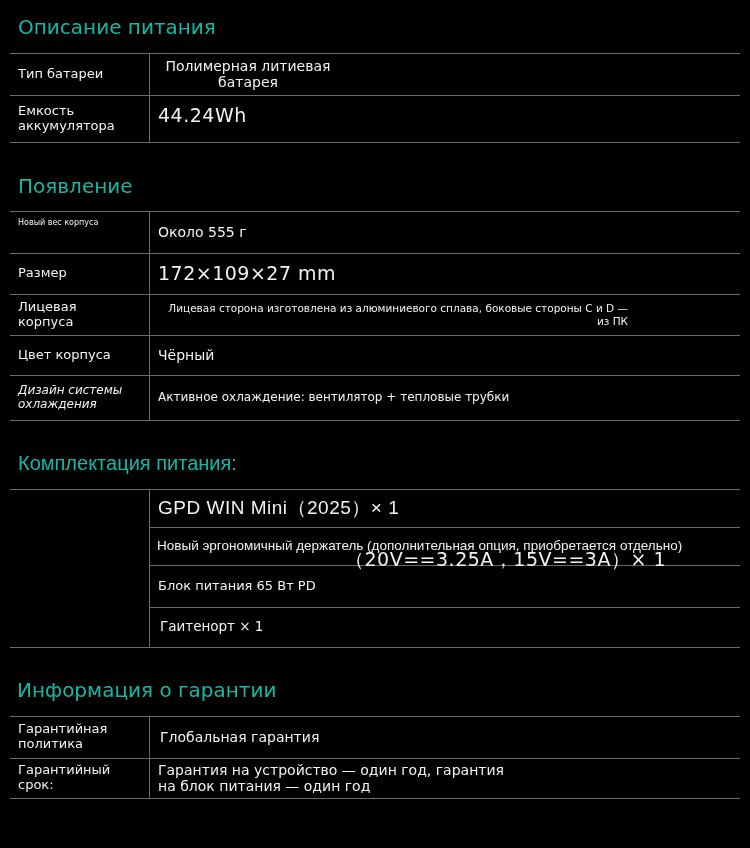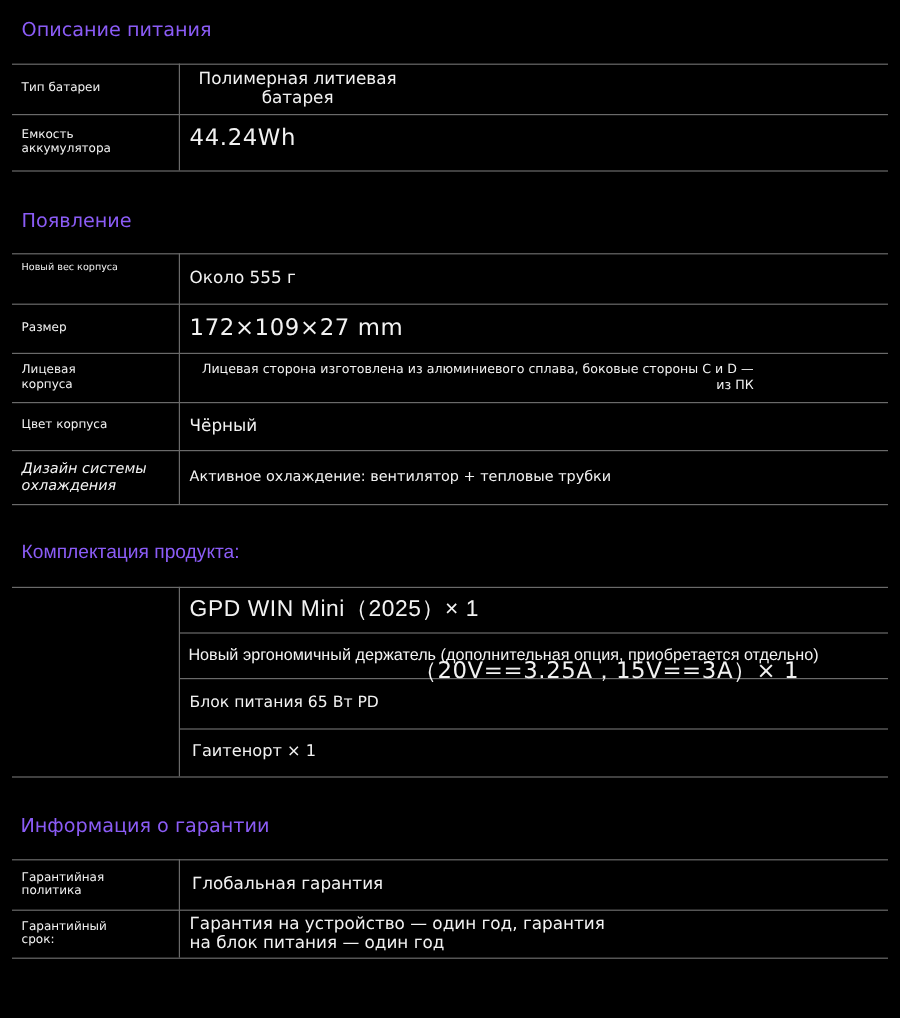--- a/index.html
+++ b/index.html
@@ -1,22 +1,22 @@
 <!DOCTYPE html>
 <html><head>
 <meta charset="utf-8">
 <style>
   html, body { margin:0; padding:0; background:#000; }
   body { width:750px; height:848px; position:relative; overflow:hidden; color:#f2f2f2; font-family:"DejaVu Sans", sans-serif; }
   .abs { position:absolute; }
-  .title { font-size:16px; color:#8b5cf6; white-space:nowrap; }
+  .title { font-size:20px; color:#14b8a6; white-space:nowrap; }
   .hline { position:absolute; left:10px; width:730px; height:1px; background:#6a6a6a; }
   .vline { position:absolute; left:149px; width:1px; background:#6a6a6a; }
   .cell { position:absolute; display:flex; align-items:center; box-sizing:border-box; line-height:1.15; }
-  .lab { left:18px; width:128px; font-size:10px; }
+  .lab { left:18px; width:128px; font-size:13px; }
   .val { left:158px; width:580px; font-size:14px; }
   .small { font-size:10.5px;text-align:right; }
   .tiny { font-size:8px; align-items:flex-start; padding-top:7px; }
   .big { font-size:19px; letter-spacing:0.5px; }
   .mid { font-size:12px; }
   .cond { font-family:"Liberation Sans", sans-serif; }
 </style>
 </head>
 <body>
 
@@ -42,21 +42,21 @@
 <div class="cell lab" style="top:294px;height:41px;width:90px;">Лицевая корпуса</div>
 <div class="cell val small" style="top:294px;height:41px;width:470px;">Лицевая сторона изготовлена из алюминиевого сплава, боковые стороны C и D — из ПК</div>
 <div class="hline" style="top:335px;"></div>
 <div class="cell lab" style="top:335px;height:40px;">Цвет корпуса</div>
 <div class="cell val" style="top:335px;height:40px;">Чёрный</div>
 <div class="hline" style="top:375px;"></div>
 <div class="cell lab mid" style="top:375px;height:45px;width:110px;font-style:italic;">Дизайн системы охлаждения</div>
 <div class="cell val mid" style="top:375px;height:45px;">Активное охлаждение: вентилятор + тепловые трубки</div>
 <div class="hline" style="top:420px;"></div>
 
-<div class="abs title cond" style="left:18px;top:452px;">Комплектация продукта:</div>
+<div class="abs title cond" style="left:18px;top:452px;">Комплектация питания:</div>
 <div class="hline" style="top:489px;"></div>
 <div class="vline" style="top:489px;height:158px;"></div>
 <div class="cell val big cond" style="top:489px;height:38px;">GPD WIN Mini（2025）× 1</div>
 <div class="abs" style="left:150px;top:527px;width:590px;height:1px;background:#6a6a6a;"></div>
 <div class="cell cond" style="left:157px;top:527px;height:38px;font-size:13.5px;">Новый эргономичный держатель (дополнительная опция, приобретается отдельно)</div>
 <div class="abs" style="left:150px;top:565px;width:590px;height:1px;background:#6a6a6a;"></div>
 <div class="cell" style="left:158px;top:565px;height:42px;font-size:13px;">Блок питания 65 Вт PD</div>
 <div class="cell big" style="left:345px;top:539px;height:42px;">（20V==3.25A，15V==3A）× 1</div>
 <div class="abs" style="left:150px;top:607px;width:590px;height:1px;background:#6a6a6a;"></div>
 <div class="cell" style="left:160px;top:607px;height:40px;font-size:13.5px;text-align:right;">Гаитенорт × 1</div>

